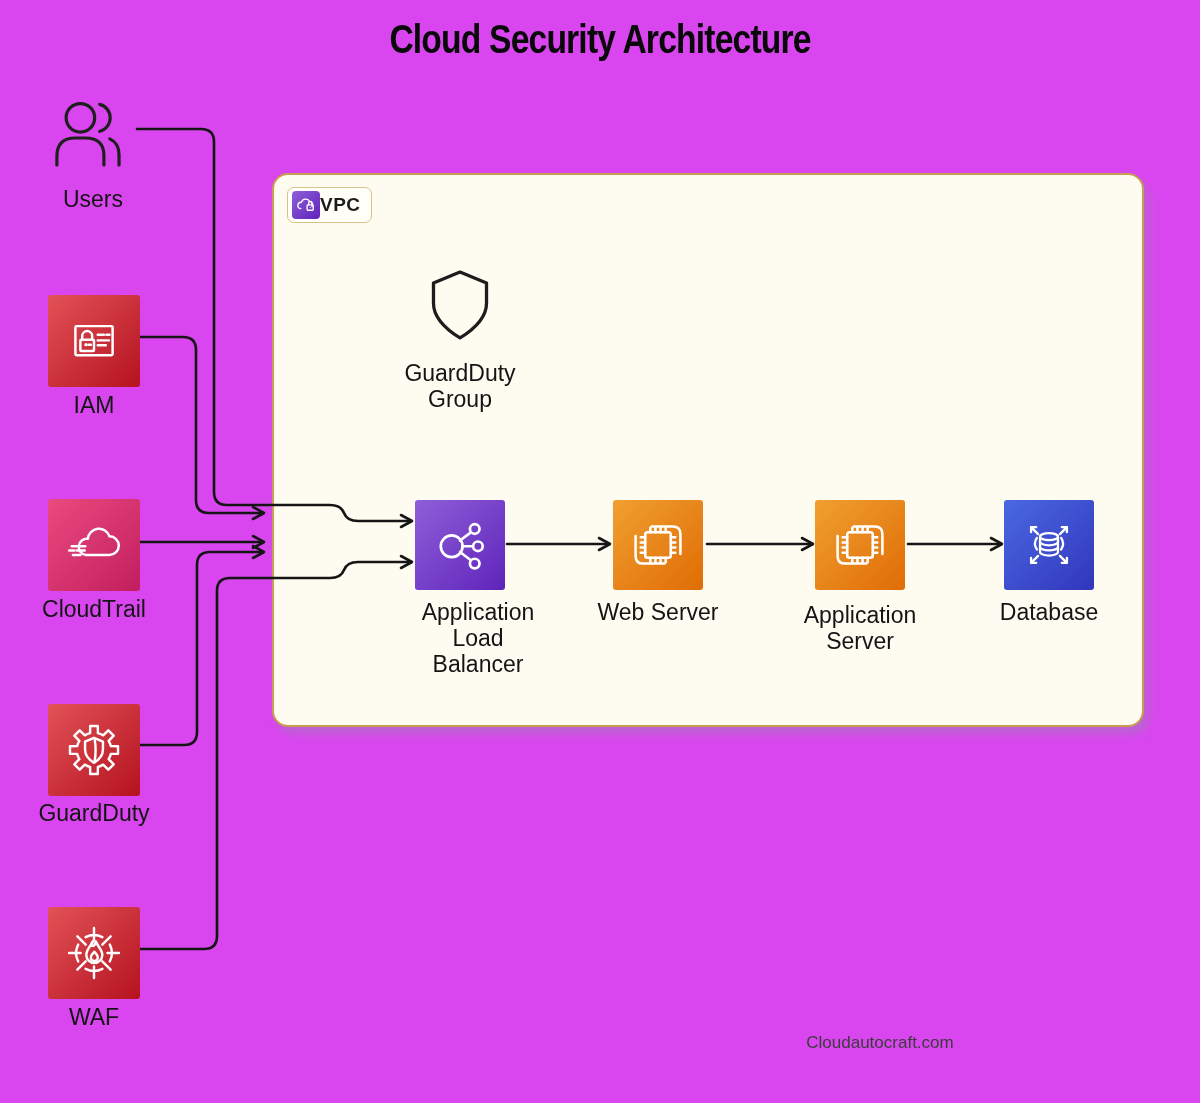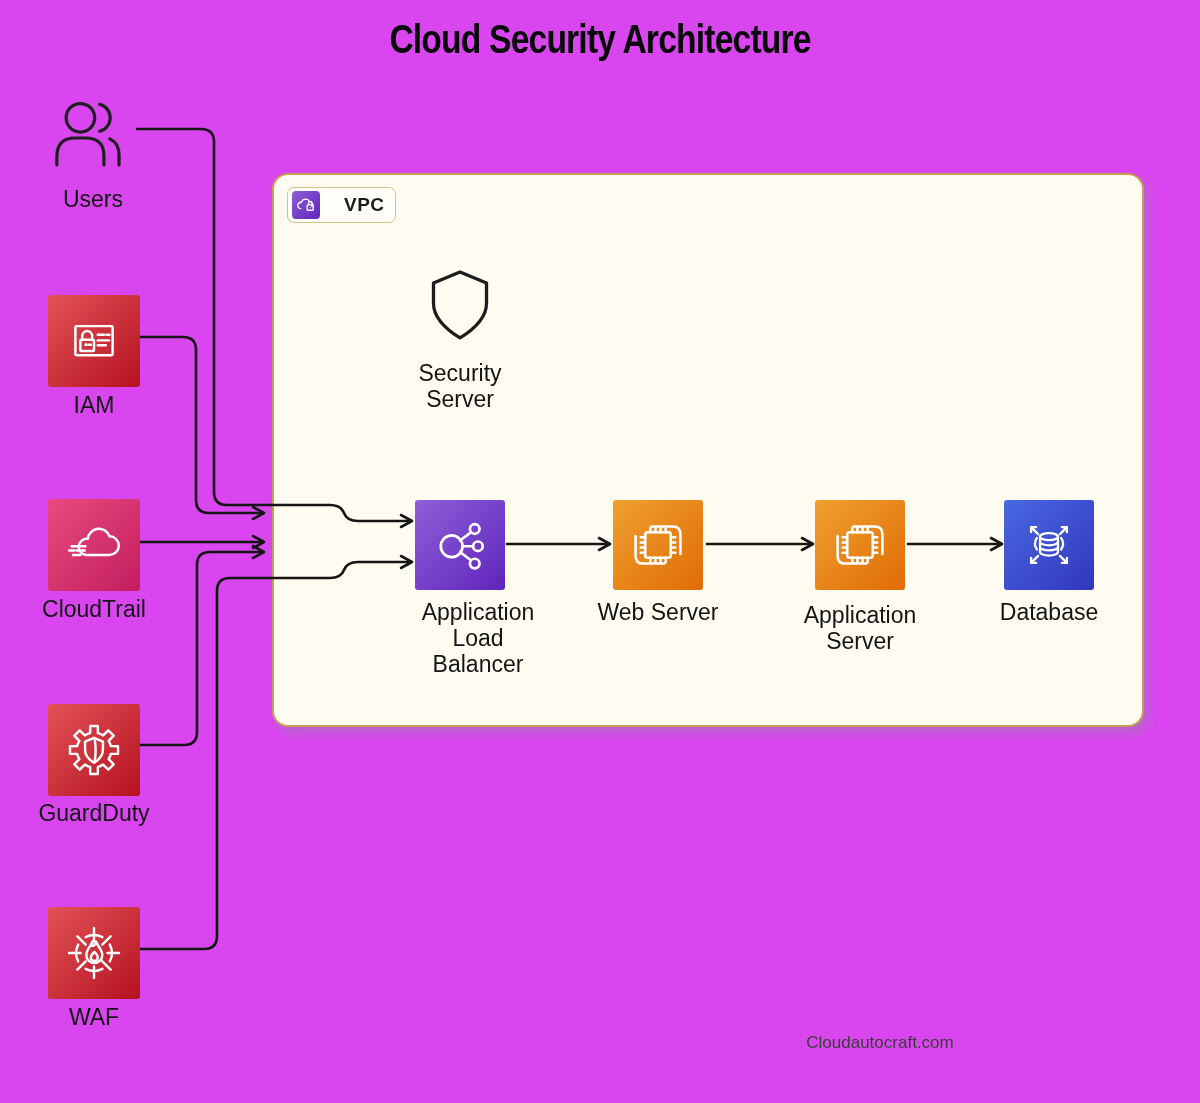--- a/index.html
+++ b/index.html
@@ -36,21 +36,21 @@
   #vpc{
     left:272px;top:173px;width:868px;height:550px;
     background:var(--vpc_bg);
     border:2px solid var(--vpc_border);
     border-radius:16px;
     box-shadow:5px 7px 8px rgba(140,145,160,.38);
     z-index:1;
   }
   #vpc-badge{
     position:absolute;left:13px;top:12px;
-    display:flex;align-items:center;gap:24px;
+    display:flex;align-items:center;gap:0;
     background:#fffef8;border:1.5px solid #d9c18c;border-radius:7px;
     padding:3px 10px 3px 4px;
   }
   #vpc-badge .tile{
     width:28px;height:28px;border-radius:4px;
     background:linear-gradient(135deg,var(--purple_start),var(--purple_end));
     display:flex;align-items:center;justify-content:center;
   }
   #vpc-badge .txt{font-size:19px;font-weight:bold;color:#1c1c1c;letter-spacing:.5px;}
   
@@ -150,21 +150,21 @@
       <path d="M45,57 a5.5,5.5 0 0 0 11,0 c0,-4 -3.5,-6 -5.5,-9 c-2,3 -5.5,5 -5.5,9 z"></path>
     </svg>
   </div>
   <div class="abs nlabel z3" style="left:14px;top:1004px;width:160px;">WAF</div>
 
   <div class="abs z3" style="left:428px;top:266px;">
     <svg width="64" height="78" viewBox="0 0 70 80" fill="none" stroke="#1d1d1d" stroke-width="3.6" stroke-linejoin="round">
       <path d="M35,4 L64,16 V38 Q64,58 35,76 Q6,58 6,38 V16 Z"></path>
     </svg>
   </div>
-  <div class="abs nlabel z3" style="left:394px;top:360px;width:132px;">Security Server</div>
+  <div class="abs nlabel z3" style="left:394px;top:360px;width:132px;">GuardDuty Group</div>
 
   <div class="abs box purple" style="left:415px;top:500px;">
     <svg width="64" height="64" viewBox="0 0 100 100" fill="none" stroke="#ffffff" stroke-width="4.2" stroke-linecap="round">
       <circle cx="37" cy="52" r="17"></circle>
       <circle cx="73" cy="25" r="7.5"></circle>
       <circle cx="78" cy="52" r="7.5"></circle>
       <circle cx="73" cy="79" r="7.5"></circle>
       <path d="M50,43 L66,31 M54,52 L70,52 M50,61 L66,73"></path>
     </svg>
   </div>

